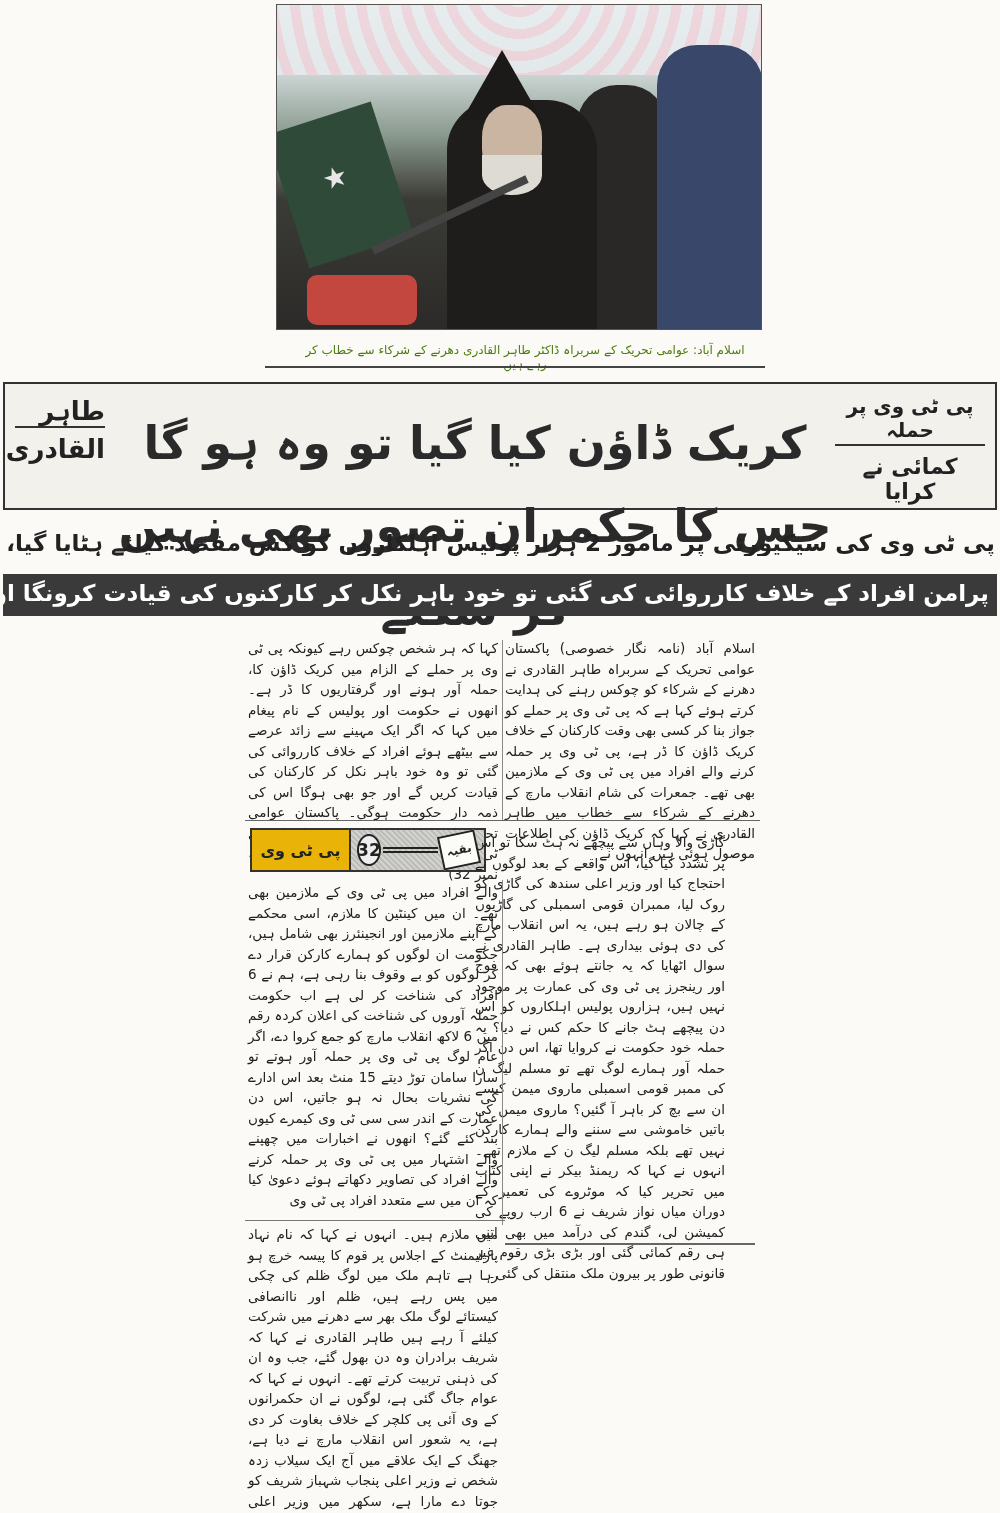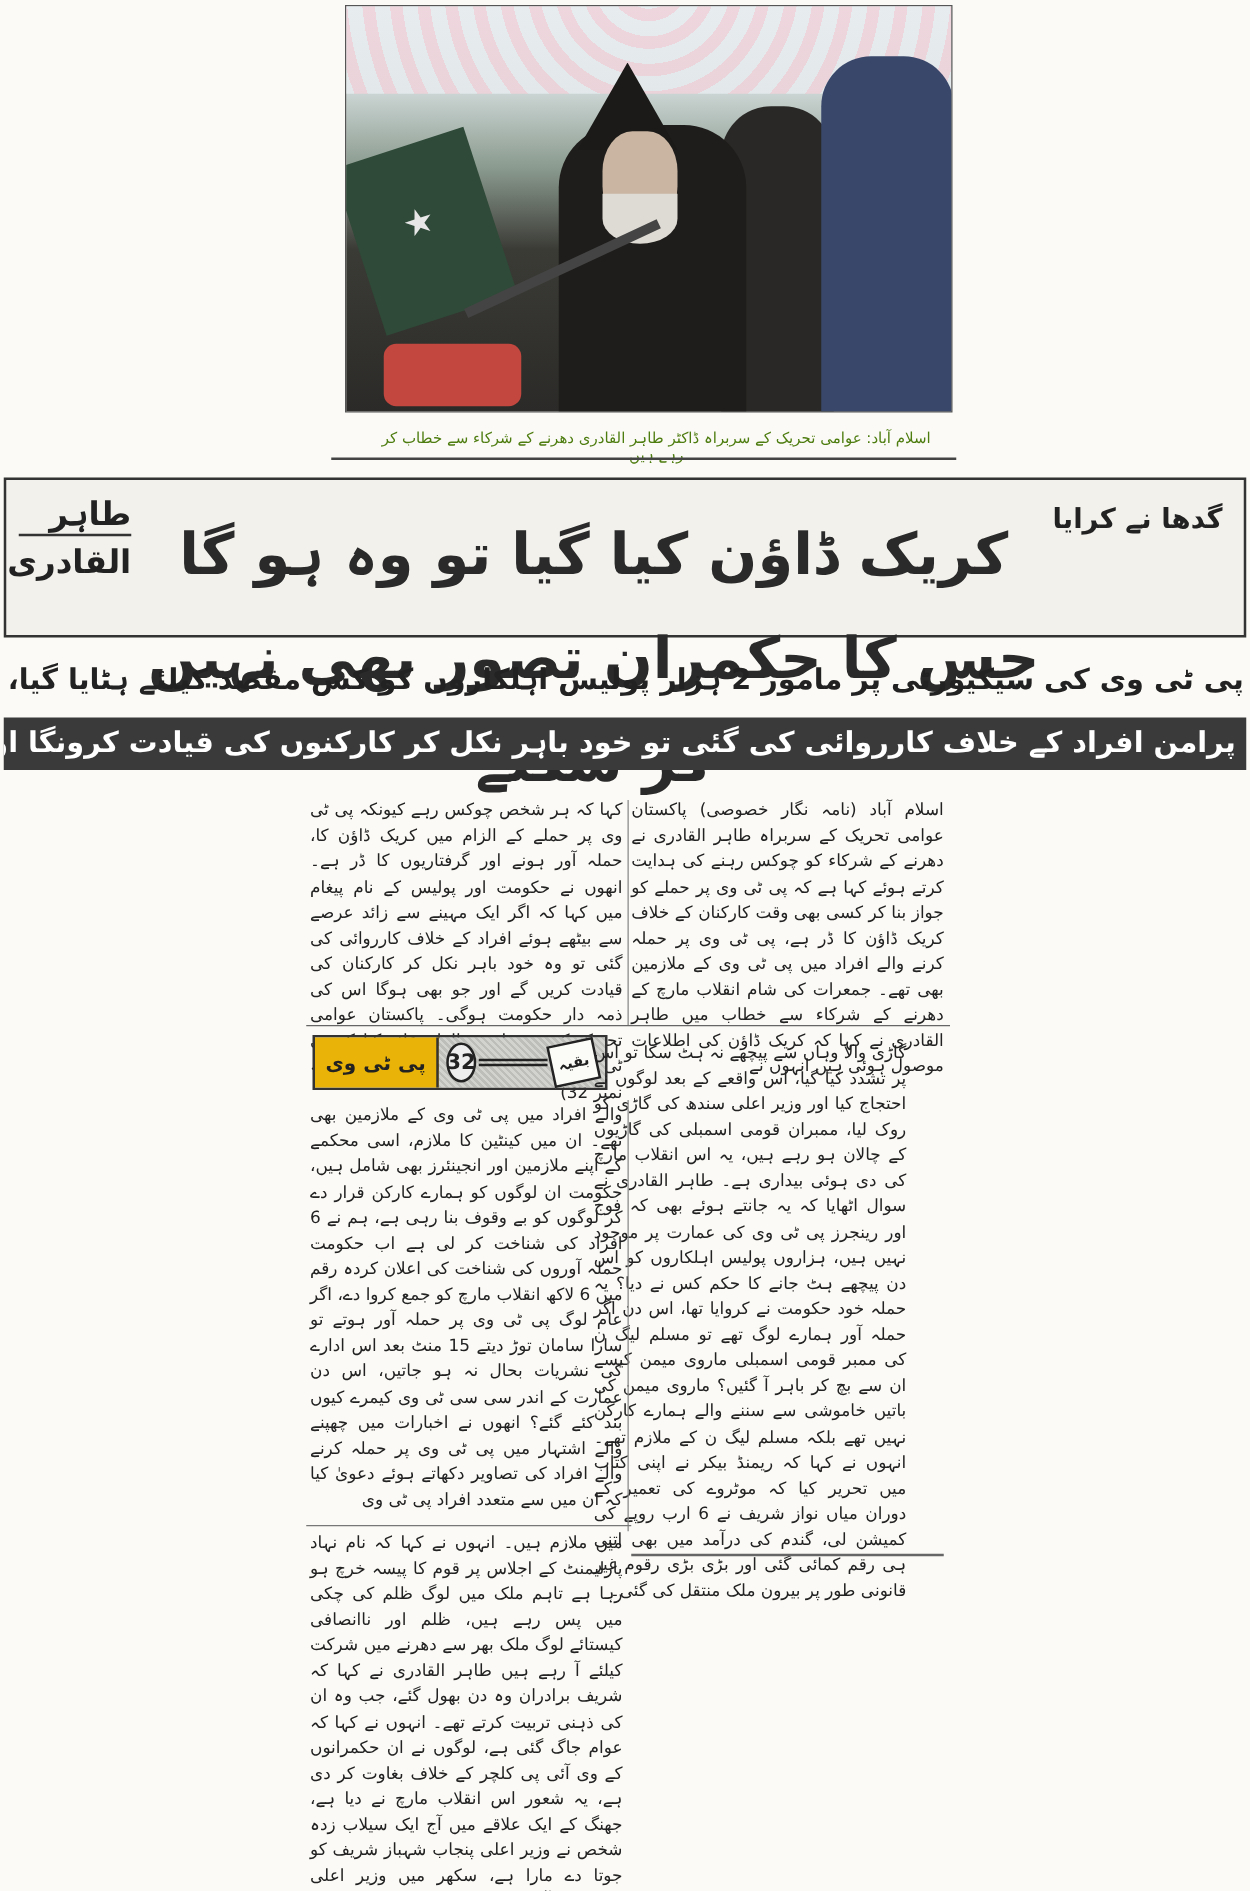--- a/index.html
+++ b/index.html
@@ -76,21 +76,22 @@
     <div class="beard"></div>
     <div class="mic"></div>
     <div class="drum"></div>
   </div>
 </div>
 <div class="caption urdu">اسلام آباد: عوامی تحریک کے سربراہ ڈاکٹر طاہر القادری دھرنے کے شرکاء سے خطاب کر رہے ہیں</div>
 <div class="rule-top"></div>
 
 <div class="headline-box urdu">
   <div class="hl-side-right">
-    <div class="kicker-bot">گدھا نے کرایا</div>
+    <div class="kicker-top">پی ٹی وی پر حملہ</div>
+    <div class="kicker-bot">کمائی نے کرایا</div>
   </div>
   <div class="hl-main">کریک ڈاؤن کیا گیا تو وہ ہو گا جس کا حکمران تصور بھی نہیں کر سکتے</div>
   <div class="hl-side-left">
     <div class="n1">طاہر</div>
     <div class="n2">القادری</div>
   </div>
 </div>
 
 <div class="subhead urdu">پی ٹی وی کی سیکیورٹی پر مامور 2 ہزار پولیس اہلکاروں کو کس مقصد کیلئے ہٹایا گیا، اشتہار میں کینٹین کا ملازم اور انجینئرز بھی شامل ہیں، حکومت لوگوں کو بے وقوف بنا رہی ہے</div>
 <div class="strap urdu">پرامن افراد کے خلاف کارروائی کی گئی تو خود باہر نکل کر کارکنوں کی قیادت کرونگا اور جو بھی ہوگا اس کی ذمہ دار حکومت ہوگی، دھرنے کے شرکاء سے خطاب</div>

